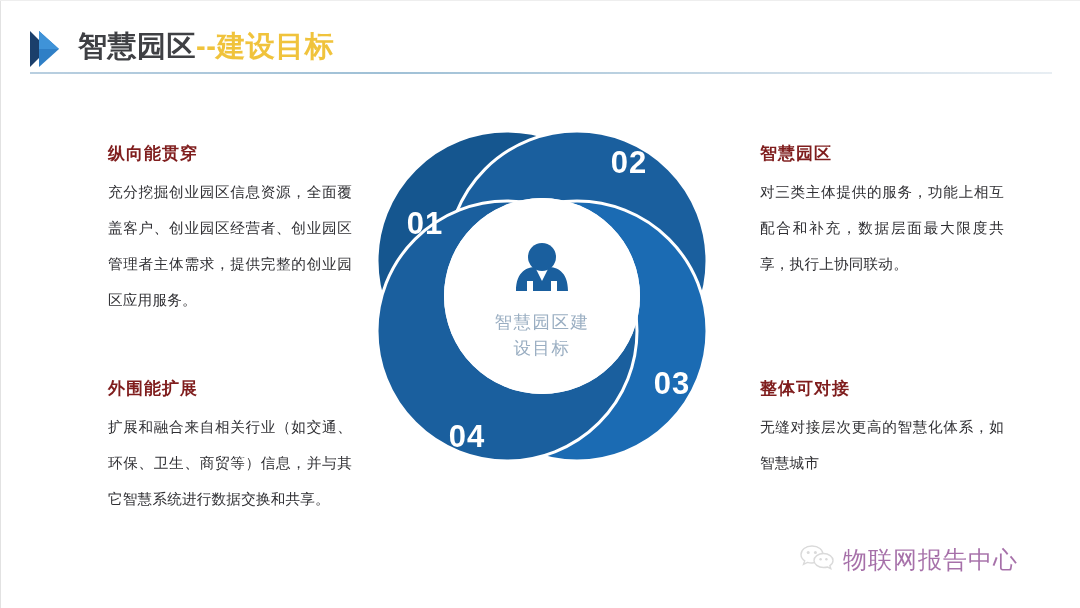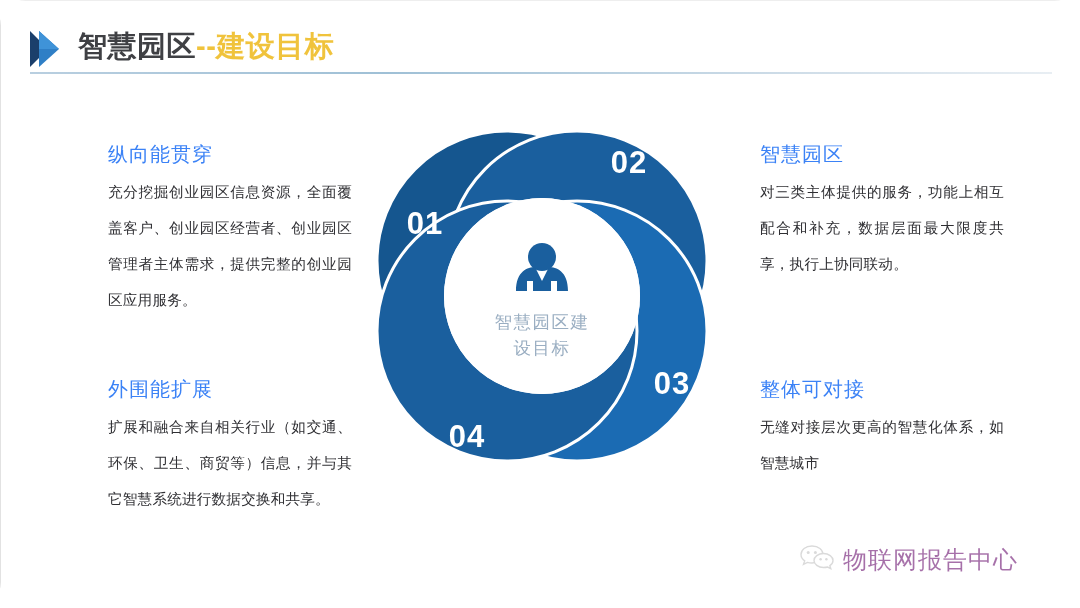--- a/index.html
+++ b/index.html
@@ -10,21 +10,20 @@
   body {
     font-family: "Liberation Sans", "DejaVu Sans", sans-serif;
   }
   #slide {
     position: relative;
     width: 1080px;
     height: 608px;
     background: #ffffff;
     overflow: hidden;
     box-sizing: border-box;
-    border-radius: 26px;
   }
   
   #slide::before {
     content: "";
     position: absolute;
     left: 0; top: 0;
     width: 1px; height: 608px;
     background: #e2e2e2;
     pointer-events: none;
   }
@@ -72,23 +71,23 @@
     height: 2px;
     background: linear-gradient(to right, #b9cfe0 0%, #9fc0d6 35%, #cfdde8 75%, #e8eef3 100%);
   }
 
   
   .block {
     position: absolute;
     width: 244px;
   }
   .block-title {
-    font-size: 20px;
-    font-weight: normal;
-    color: #3b82f6;
+    font-size: 17px;
+    font-weight: bold;
+    color: #7f1d1d;
     letter-spacing: 1px;
     margin: 0 0 9px 0;
     line-height: 22px;
   }
   .block-body {
     font-size: 14.6px;
     color: #2f2f33;
     line-height: 36px;
     letter-spacing: 0.2px;
     margin: 0;

